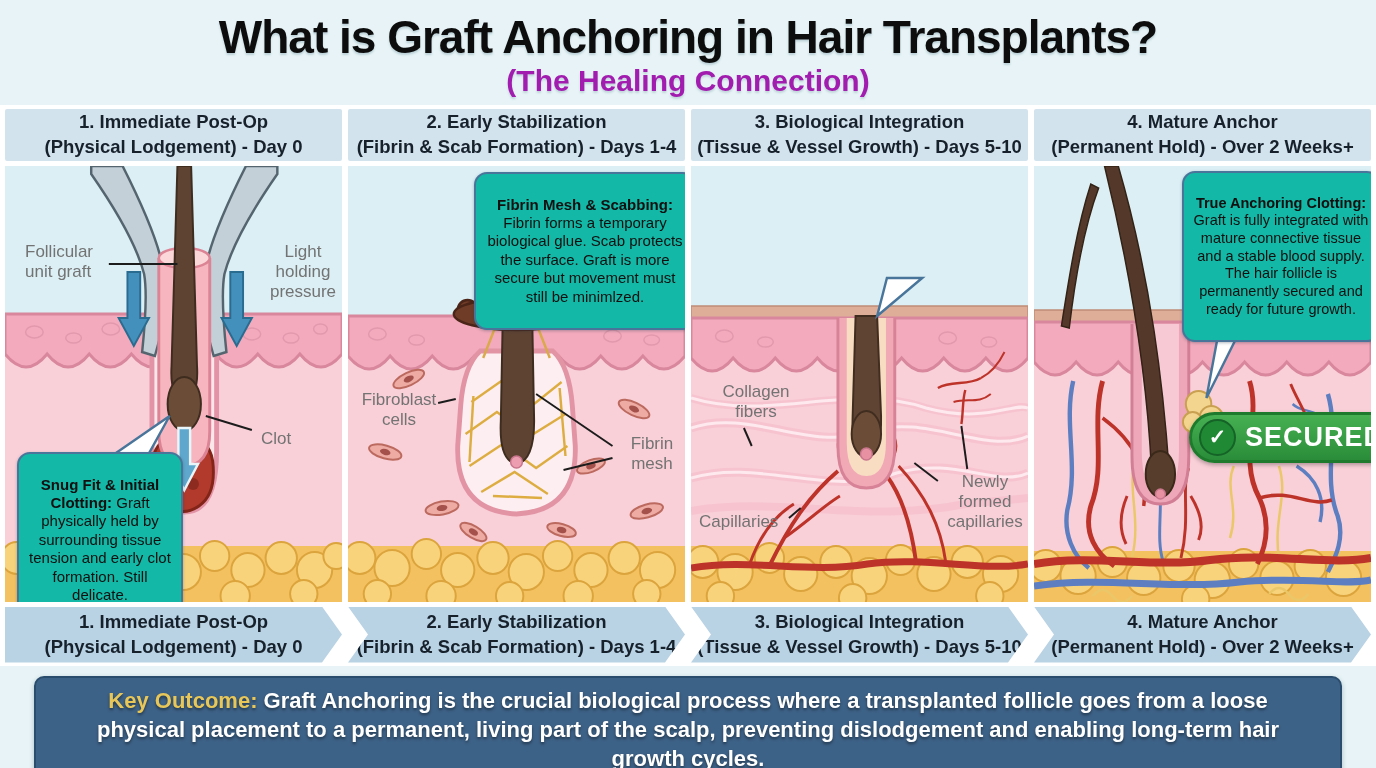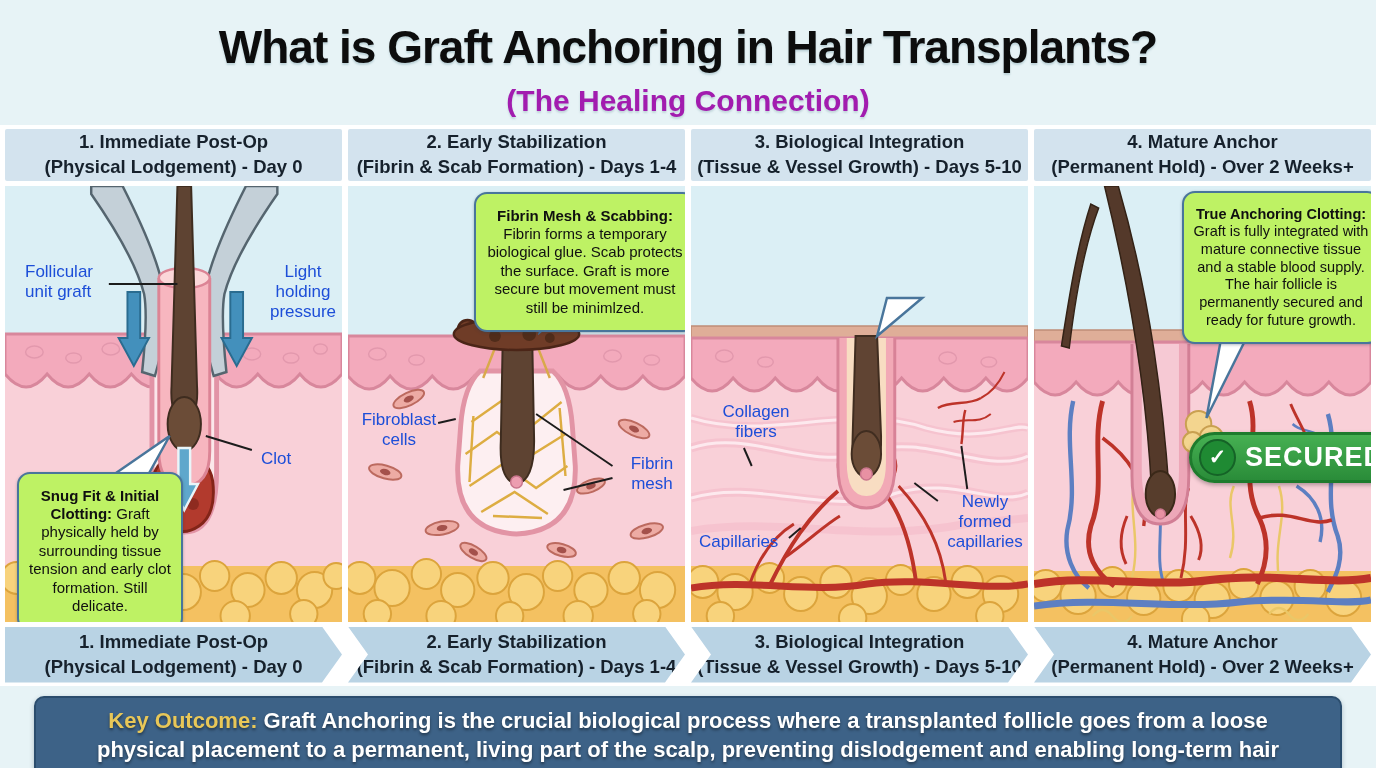--- a/index.html
+++ b/index.html
@@ -1,33 +1,33 @@
 <!DOCTYPE html>
 <html><head>
 <meta charset="utf-8">
 <style>
   html,body{margin:0;padding:0;width:1376px;height:768px;overflow:hidden;
     background:#e7f3f6;font-family:"Liberation Sans",sans-serif;}
   .titlewrap{text-align:center;padding:12px 0 8px;}
-  .titlewrap h1{margin:10px;font-size:46px;line-height:1.12;font-weight:700;
+  .titlewrap h1{margin:0;font-size:46px;line-height:1.12;font-weight:700;
     letter-spacing:-1px;color:#0d0d0d;text-shadow:0 2px 2px rgba(110,150,160,.35);}
   .titlewrap .sub{font-size:30px;font-weight:700;color:#a21caf;line-height:1.1;
     text-shadow:0 2px 2px rgba(110,150,160,.3);}
   .figure{background:#fff;padding:4px 5px 3px;}
   .grid4{display:grid;grid-template-columns:repeat(4,1fr);gap:6px;}
   .hdrcell{background:#d3e3ee;height:52px;display:flex;flex-direction:column;
     justify-content:center;text-align:center;font-weight:700;font-size:18.5px;
     line-height:1.3;color:#16212c;border-radius:2px;}
   .panels{margin-top:5px;}
   .panel{position:relative;height:436px;background:#dbeff5;overflow:hidden;}
   .panel svg{position:absolute;left:0;top:0;width:100%;height:100%;}
-  .lbl{position:absolute;font-size:17px;line-height:1.18;color:#1d4ed8;}
+  .lbl{position:absolute;font-size:17px;line-height:1.18;color:#737373;}
   .c{text-align:center;}
-  .co{position:absolute;background:#bef264;border:2.5px solid #49759b;border-radius:13px;
-    padding:13px 6px;text-align:center;font-size:15px;line-height:1.23;color:#101010;
+  .co{position:absolute;background:#14b8a6;border:2.5px solid #49759b;border-radius:13px;
+    padding:22px 6px;text-align:center;font-size:15px;line-height:1.23;color:#101010;
     box-shadow:0 1px 3px rgba(40,60,80,.35);}
   .co.small{font-size:14.5px;line-height:1.22;}
   .chevrow{margin-top:5px;}
   .chev{background:#b9d3e4;height:56px;display:flex;flex-direction:column;
     justify-content:center;text-align:center;font-weight:700;font-size:18.5px;
     line-height:1.3;color:#16212c;
     clip-path:polygon(0 0,calc(100% - 20px) 0,100% 50%,calc(100% - 20px) 100%,0 100%,20px 50%);}
   .chev.first{clip-path:polygon(0 0,calc(100% - 20px) 0,100% 50%,calc(100% - 20px) 100%,0 100%);}
   .keybox{margin:10px 34px 0;background:#3d6287;border:2px solid #2b4d6d;border-radius:10px;
     padding:8px 26px;text-align:center;font-weight:700;font-size:22px;line-height:1.33;

